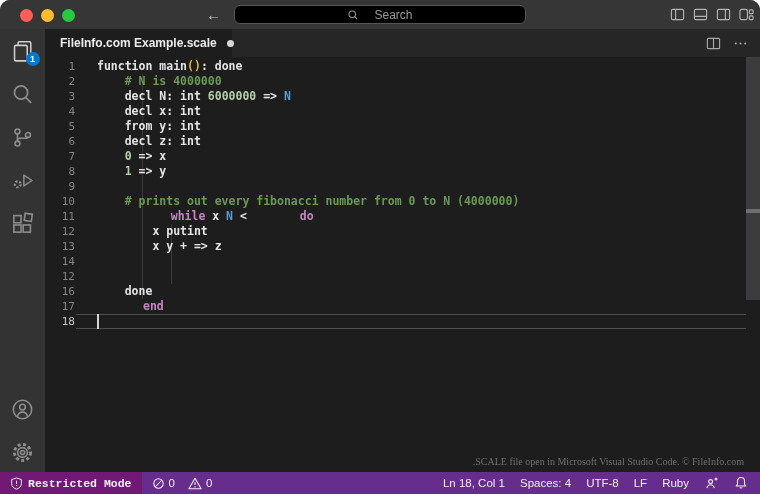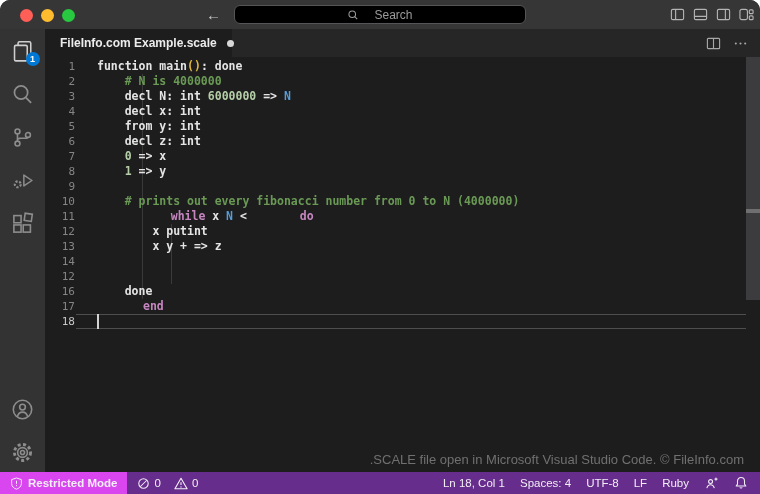--- a/index.html
+++ b/index.html
@@ -50,22 +50,22 @@
   .tk-p { color:#e4e4e4; } .tk-c { color:#6a9955; } .tk-n { color:#b5cea8; }
   .tk-k { color:#c586c0;margin-left:46px; } .tk-t { color:#569cd6; } .tk-b { color:#e2b93d; }
   .indent-guide { position:absolute; width:1px; background:#3a3a3a; }
   .guide-a { left:97px; top:17px; height:225px; }
   .guide-b { left:126px; top:167px; height:60px; }
   .current-line-box { position:absolute; left:31px; right:14px; top:257px; height:15px;
                       border-top:1px solid #4e4e4e; border-bottom:1px solid #4e4e4e; }
   .cursor { position:absolute; left:52px; top:257px; width:2px; height:15px; background:#d4d4d4; }
   .scrollbar { position:absolute; right:0; top:0; width:14px; height:243px; background:#3c3c3f; }
   .scroll-mark { position:absolute; right:0; top:152px; width:14px; height:4px; background:#6f6f6f; }
-  .watermark { position:absolute; right:16px; bottom:5px; font-family:Liberation Sans, sans-serif;
-               font-size:13px; color:#707070; }
+  .watermark { position:absolute; right:16px; bottom:5px; font-family:Liberation Serif, serif;
+               font-size:10px; color:#707070; }
 
   
   .statusbar { height:22px; background:#672d8c; color:#f2eef5; display:flex; align-items:center;
                font-size:11.5px; flex:none; }
   .sb-left { display:flex; align-items:center; height:100%; }
   .sb-restricted { background:#541f73; height:100%; display:flex; align-items:center; gap:5px; padding:0 10px;
                    font-weight:600; }
   .sb-problems { display:flex; align-items:center; gap:4px; padding:0 10px; }
   .sb-problems .gap { width:5px; }
   .sb-right { margin-left:auto; display:flex; align-items:center; gap:15px; padding-right:12px; }
@@ -272,21 +272,21 @@
         <div class="scrollbar">
           <div class="scroll-mark"></div>
         </div>
         <div class="watermark">.SCALE file open in Microsoft Visual Studio Code. © FileInfo.com</div>
       </div>
     </div>
   </div>
 
   <div class="statusbar" style="background: rgb(103, 45, 140);">
     <div class="sb-left">
-      <div class="sb-restricted" style="background: #d946ef;">
+      <div class="sb-restricted" style="background: #701a75; font-family: Liberation Mono, monospace;">
         <svg width="13" height="13" viewBox="0 0 16 16">
           <path d="M8 1.2 L14 3.2 V8 C14 11.4 11.6 13.8 8 15 C4.4 13.8 2 11.4 2 8 V3.2 Z" fill="none" stroke="currentColor" stroke-width="1.2"></path>
           <line x1="8" y1="4.5" x2="8" y2="8.5" stroke="currentColor" stroke-width="1.2"></line>
           <circle cx="8" cy="10.6" r="0.7" fill="currentColor"></circle>
         </svg>
         <span>Restricted Mode</span>
       </div>
       <div class="sb-problems">
         <svg width="13" height="13" viewBox="0 0 16 16">
           <circle cx="8" cy="8" r="5.8" fill="none" stroke="currentColor" stroke-width="1.3"></circle>

